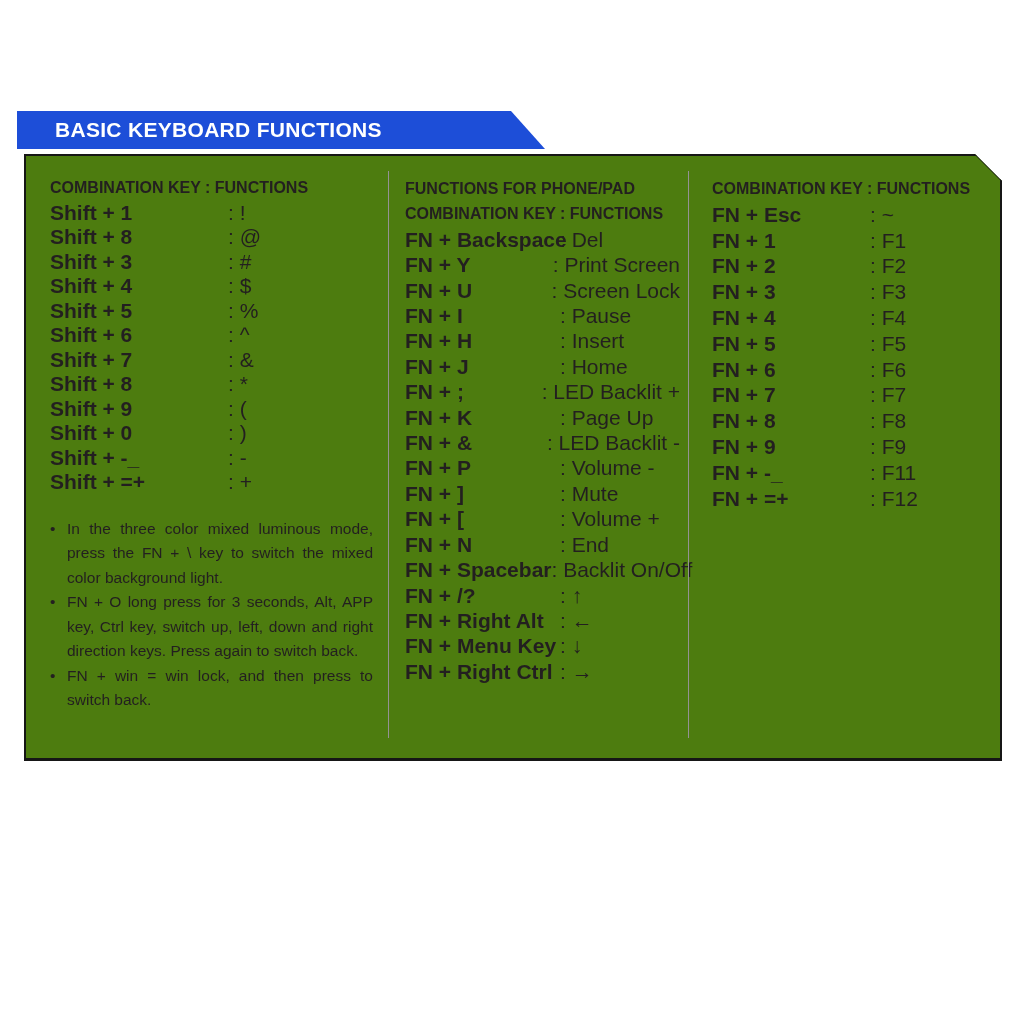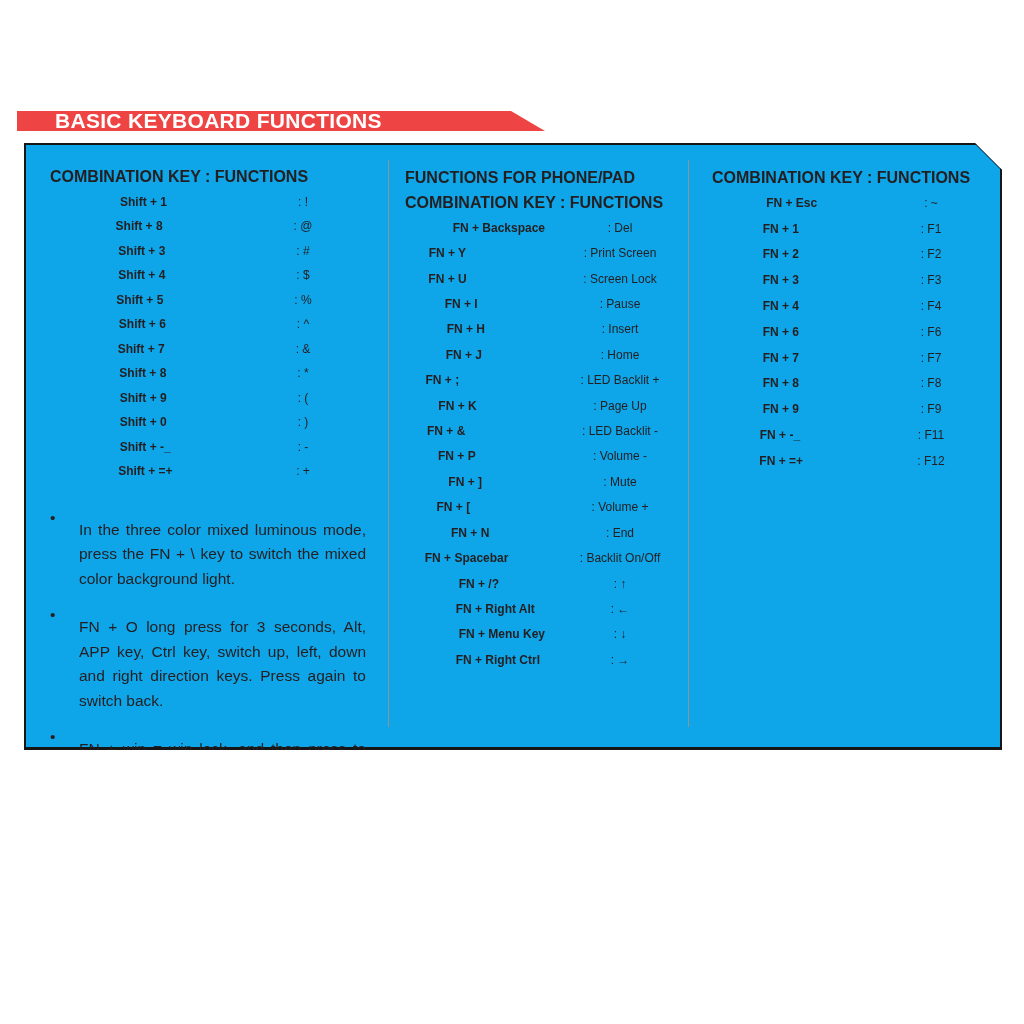--- a/index.html
+++ b/index.html
@@ -3,58 +3,58 @@
 <meta charset="utf-8">
 <style>
   html,body{margin:0;padding:0;}
   body{
     width:1024px;height:1024px;position:relative;overflow:hidden;
     background:#ffffff;color:#231f20;
     font-family:"Liberation Sans","DejaVu Sans",sans-serif;
     -webkit-font-smoothing:antialiased;
   }
   .header-bar{
-    position:absolute;left:17px;top:111px;width:528px;height:20px;
-    background:#ef4444;display:flex;align-items:center;z-index:3;
+    position:absolute;left:17px;top:111px;width:528px;height:38px;
+    background:#1d4ed8;display:flex;align-items:center;z-index:3;
     clip-path:polygon(0 0,calc(100% - 34px) 0,100% 100%,0 100%);
   }
   .header-bar .title{
     color:#ffffff;font-weight:bold;font-size:21px;letter-spacing:.3px;
     padding-left:38px;white-space:nowrap;
   }
   .panel{
-    position:absolute;left:24px;top:143px;width:978px;height:607px;
-    box-sizing:border-box;background:#0ea5e9;
+    position:absolute;left:24px;top:154px;width:978px;height:607px;
+    box-sizing:border-box;background:#4d7c0f;
     border:2px solid #161616;border-bottom-width:3px;
     clip-path:polygon(0 0,calc(100% - 27px) 0,100% 27px,100% 100%,0 100%);
   }
   .chamfer-line{
     position:absolute;left:945px;top:12px;width:39px;height:2px;
     background:#161616;transform:rotate(45deg);z-index:2;
   }
   .cols{display:flex;height:100%;box-sizing:border-box;}
   .col{box-sizing:border-box;}
   .col-1{width:362px;padding:20px 10px 0 24px;}
   .col-2{width:299px;padding:20px 8px 0 16px;}
   .col-3{flex:1;padding:20px 8px 0 23px;}
   .vdiv{width:1px;background:#939393;margin-top:15px;margin-bottom:20px;}
   .col-header{font-weight:bold;font-size:16px;white-space:nowrap;}
   .col-1 .col-header,.col-1 .kv-row{line-height:24.5px;}
   .col-2 .col-header,.col-2 .kv-row{line-height:25.4px;}
   .col-3 .col-header,.col-3 .kv-row{line-height:25.8px;}
-  .kv-row{display:flex;font-size:12px;white-space:nowrap;justify-content:center;}
+  .kv-row{display:flex;font-size:21px;white-space:nowrap;}
   .kv-key{font-weight:bold;}
   .col-1 .kv-key{width:178px;}
   .col-2 .kv-key{width:155px;}
   .col-3 .kv-key{width:158px;}
   .kv-value{font-weight:normal;}
   .bullet-list{margin:22px 0 0 0;padding:0;list-style:none;}
   .bullet-item{display:flex;font-size:15.5px;line-height:24.5px;}
   .bullet-glyph{width:17px;flex:0 0 17px;}
-  .bullet-text{flex:1;margin:12px;text-align:justify;max-width:306px;}
+  .bullet-text{flex:1;margin:0;text-align:justify;max-width:306px;}
 </style>
 </head>
 <body>
 
 <div class="header-bar">
   <span class="title">BASIC KEYBOARD FUNCTIONS</span>
 </div>
 
 <div class="panel">
   <div class="chamfer-line"></div>
@@ -267,20 +267,24 @@
           <div class="kv-row">
             <span class="kv-key">FN + 3</span>
             <span class="kv-value">: F3</span>
           </div>
 
           <div class="kv-row">
             <span class="kv-key">FN + 4</span>
             <span class="kv-value">: F4</span>
           </div>
 
+          <div class="kv-row">
+            <span class="kv-key">FN + 5</span>
+            <span class="kv-value">: F5</span>
+          </div>
 
           <div class="kv-row">
             <span class="kv-key">FN + 6</span>
             <span class="kv-value">: F6</span>
           </div>
 
           <div class="kv-row">
             <span class="kv-key">FN + 7</span>
             <span class="kv-value">: F7</span>
           </div>

